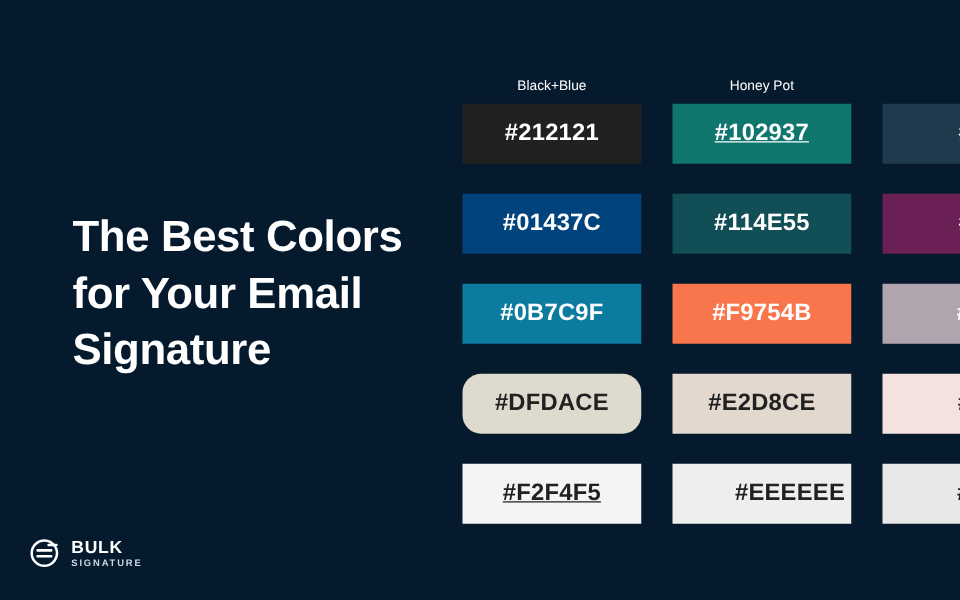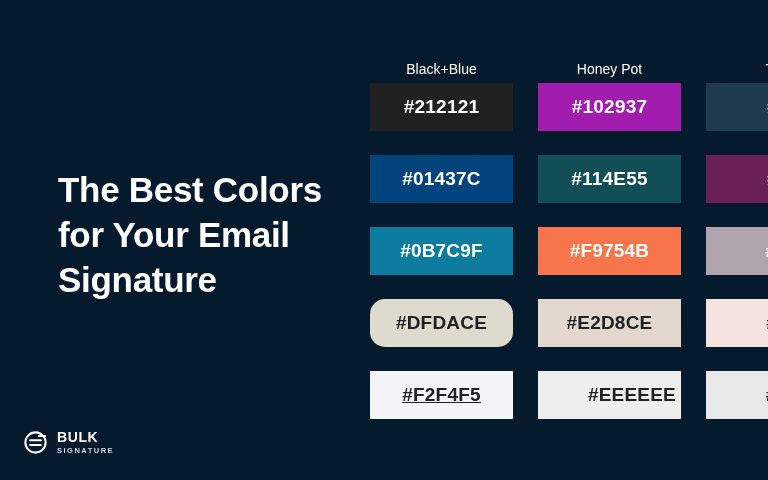--- a/index.html
+++ b/index.html
@@ -90,21 +90,21 @@
     display: flex;
     gap: 25px;
   }
   .palette-column {
     width: 143px;
     flex: 0 0 143px;
   }
   .column-header {
     height: 23px;
     color: #ffffff;
-    font-size: 14px;
+    font-size: 11px;
     font-weight: normal;
     text-align: center;
     line-height: 18px;
     white-space: nowrap;
     overflow: hidden;
   }
   .swatch-list {
     display: flex;
     flex-direction: column;
     gap: 24px;
@@ -155,21 +155,21 @@
           <div class="swatch" style="background: rgb(33, 33, 33); color: rgb(255, 255, 255);">#212121</div>
           <div class="swatch" style="background: rgb(1, 67, 124); color: rgb(255, 255, 255);">#01437C</div>
           <div class="swatch" style="background: rgb(11, 124, 159); color: rgb(255, 255, 255);">#0B7C9F</div>
           <div class="swatch" style="background: rgb(223, 218, 206); color: rgb(33, 33, 33); border-radius: 15px;">#DFDACE</div>
           <div class="swatch" style="background: rgb(242, 244, 245); color: rgb(33, 33, 33); text-decoration: underline;">#F2F4F5</div>
         </div>
       </div>
       <div class="palette-column">
         <div class="column-header">Honey Pot</div>
         <div class="swatch-list">
-          <div class="swatch" style="background: #a21caf; color: rgb(255, 255, 255);">#102937</div>
+          <div class="swatch" style="background: #0f766e; color: rgb(255, 255, 255); text-decoration: underline;">#102937</div>
           <div class="swatch" style="background: rgb(17, 78, 85); color: rgb(255, 255, 255);">#114E55</div>
           <div class="swatch" style="background: rgb(249, 117, 75); color: rgb(255, 255, 255);">#F9754B</div>
           <div class="swatch" style="background: rgb(226, 216, 206); color: rgb(33, 33, 33);">#E2D8CE</div>
           <div class="swatch" style="background: rgb(238, 238, 238); color: rgb(33, 33, 33); padding-left: 45px;">#EEEEEE</div>
         </div>
       </div>
       <div class="palette-column">
         <div class="column-header">The</div>
         <div class="swatch-list">
           <div class="swatch" style="background: rgb(31, 58, 77); color: rgb(255, 255, 255);">#1</div>

